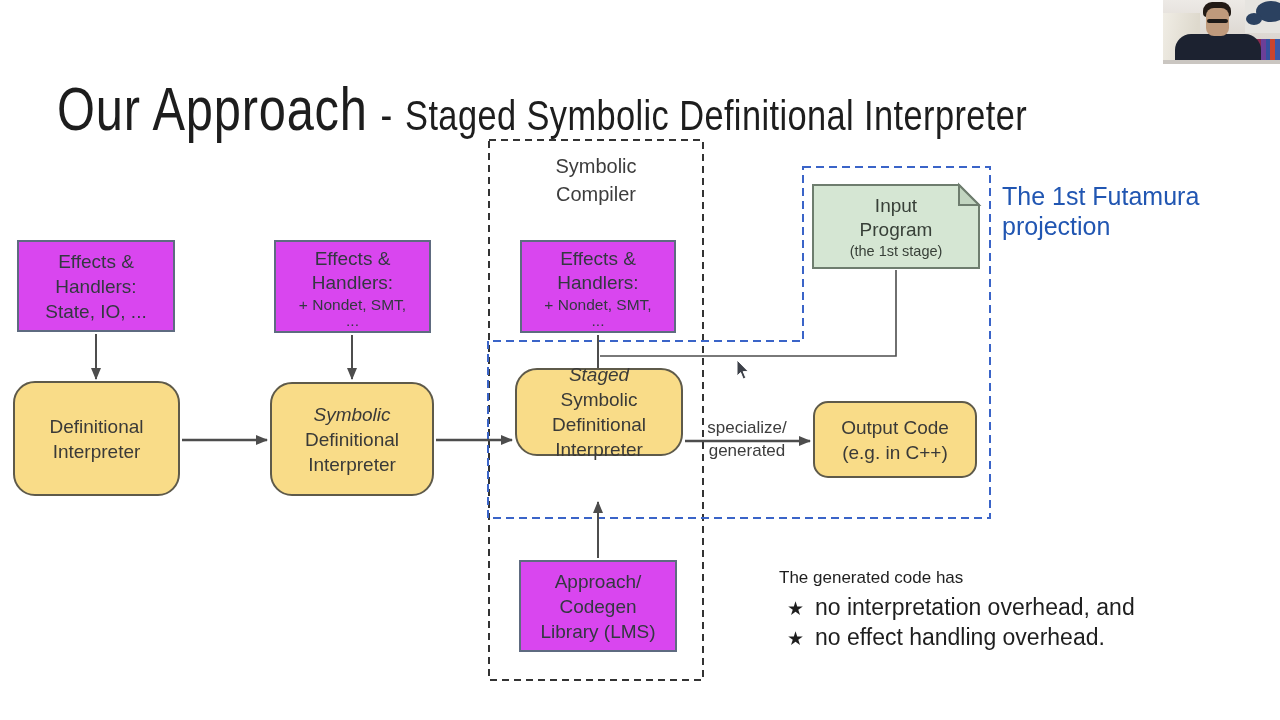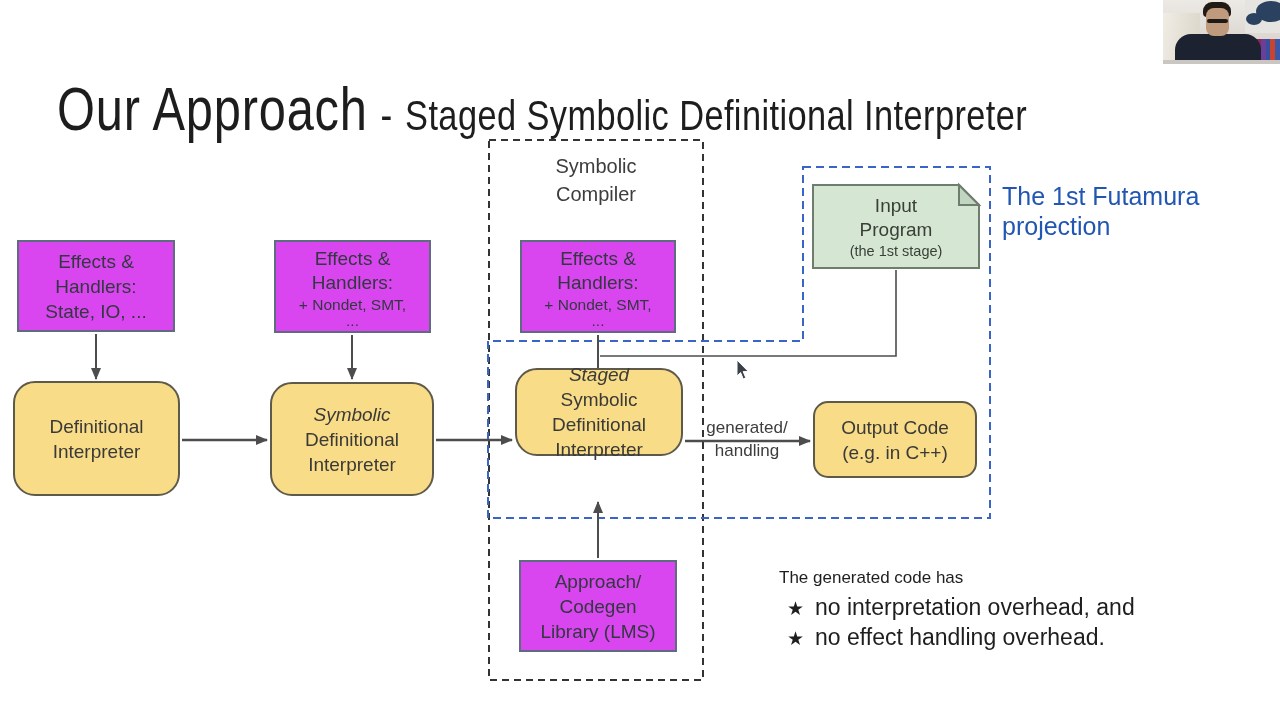--- a/index.html
+++ b/index.html
@@ -107,22 +107,22 @@
     <span>Symbolic</span><br>
     <span>Compiler</span>
   </div>
 
   <div class="label futamura">
     <span>The 1st Futamura</span><br>
     <span>projection</span>
   </div>
 
   <div class="label arrow-label">
-    <span>generated/</span><br>
-    <span>handling</span>
+    <span>specialize/</span><br>
+    <span>generated</span>
   </div>
 
   <div class="box bluebox" style="left:17px;top:240px;width:158px;height:92px">
     <span class="t19">Effects &amp;</span>
     <span class="t19">Handlers:</span>
     <span class="t19">State, IO, ...</span>
   </div>
 
   <div class="box bluebox" style="left:274px;top:240px;width:157px;height:93px">
     <span class="t19b">Effects &amp;</span>

